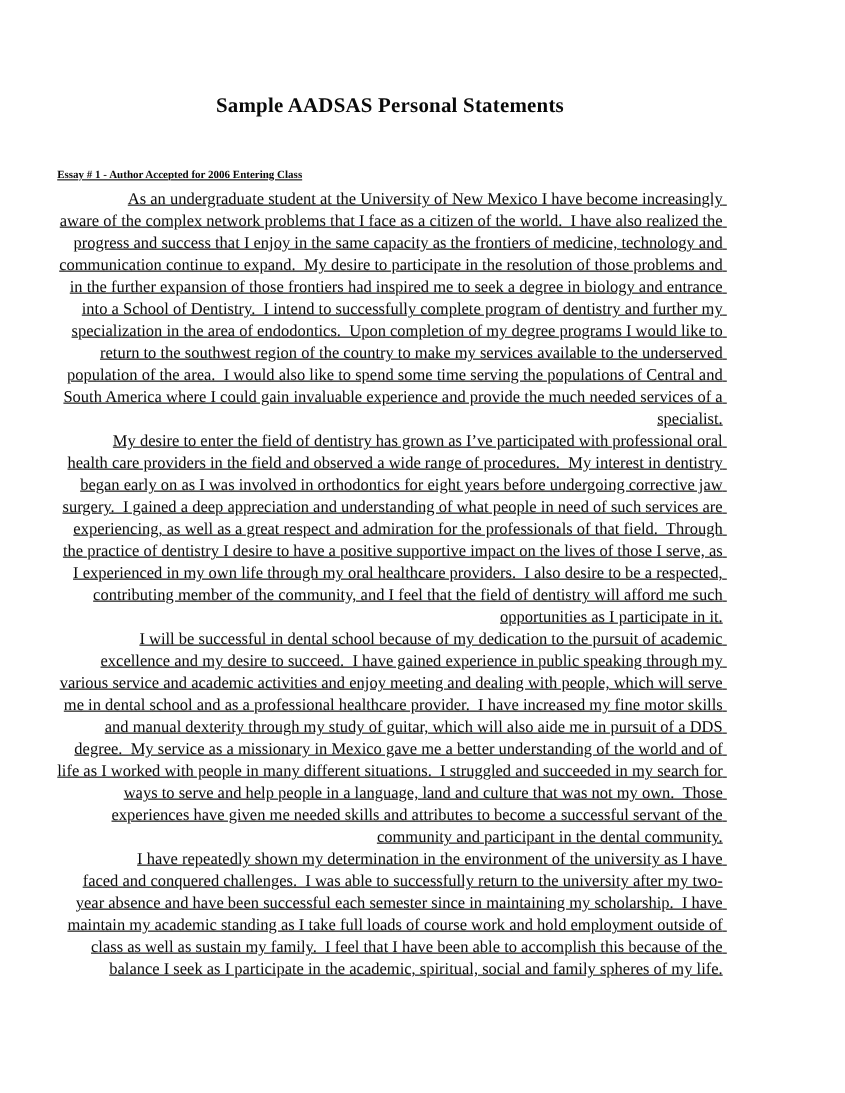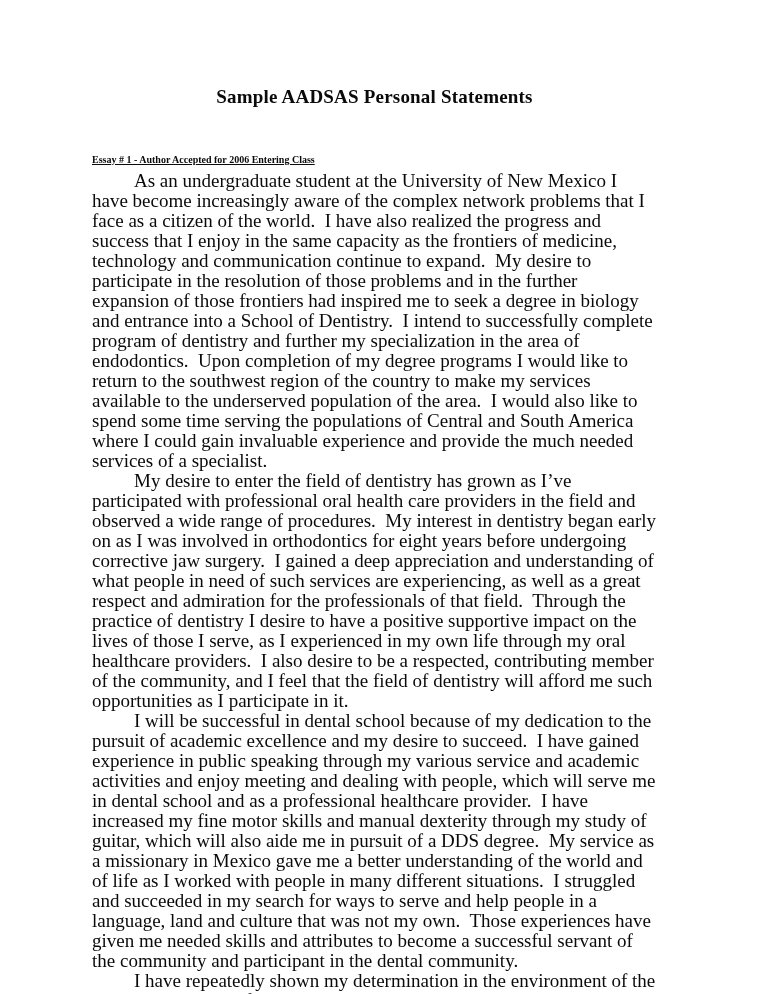--- a/index.html
+++ b/index.html
@@ -11,45 +11,46 @@
     width: 768px;
     height: 994px;
     font-family: "Liberation Serif", "DejaVu Serif", serif;
     color: #0a0a0a;
     overflow: hidden;
   }
   .page {
     box-sizing: border-box;
     width: 768px;
     height: 818px;
-    padding: 86px 111px 40px 92px;
+    padding: 86px 111px 40px 52px;
     background: #ffffff;
   }
   .doc-title {
     font-size: 19px;
     font-weight: bold;
     text-align: center;
     margin: 0 0 41px 0;
     line-height: 22px;
     letter-spacing: 0.2px;
   }
   .essay-heading {
     font-size: 10px;
     font-weight: bold;
     text-decoration: underline;
     margin: 0;
     line-height: 22px;
   }
   .essay-body p {
-    font-size: 19px;
+    font-size: 15px;
     line-height: 20px;
     margin: 0;
     text-indent: 42px;
-    text-align: left;
+    text-align: right;
     white-space: pre-wrap;
+    text-decoration: underline;
   }
 </style>
 </head>
 <body>
 
 <div class="page">
   <h1 class="doc-title">Sample AADSAS Personal Statements</h1>
 
   <h2 class="essay-heading">Essay # 1 - Author Accepted for 2006 Entering Class</h2>
 

